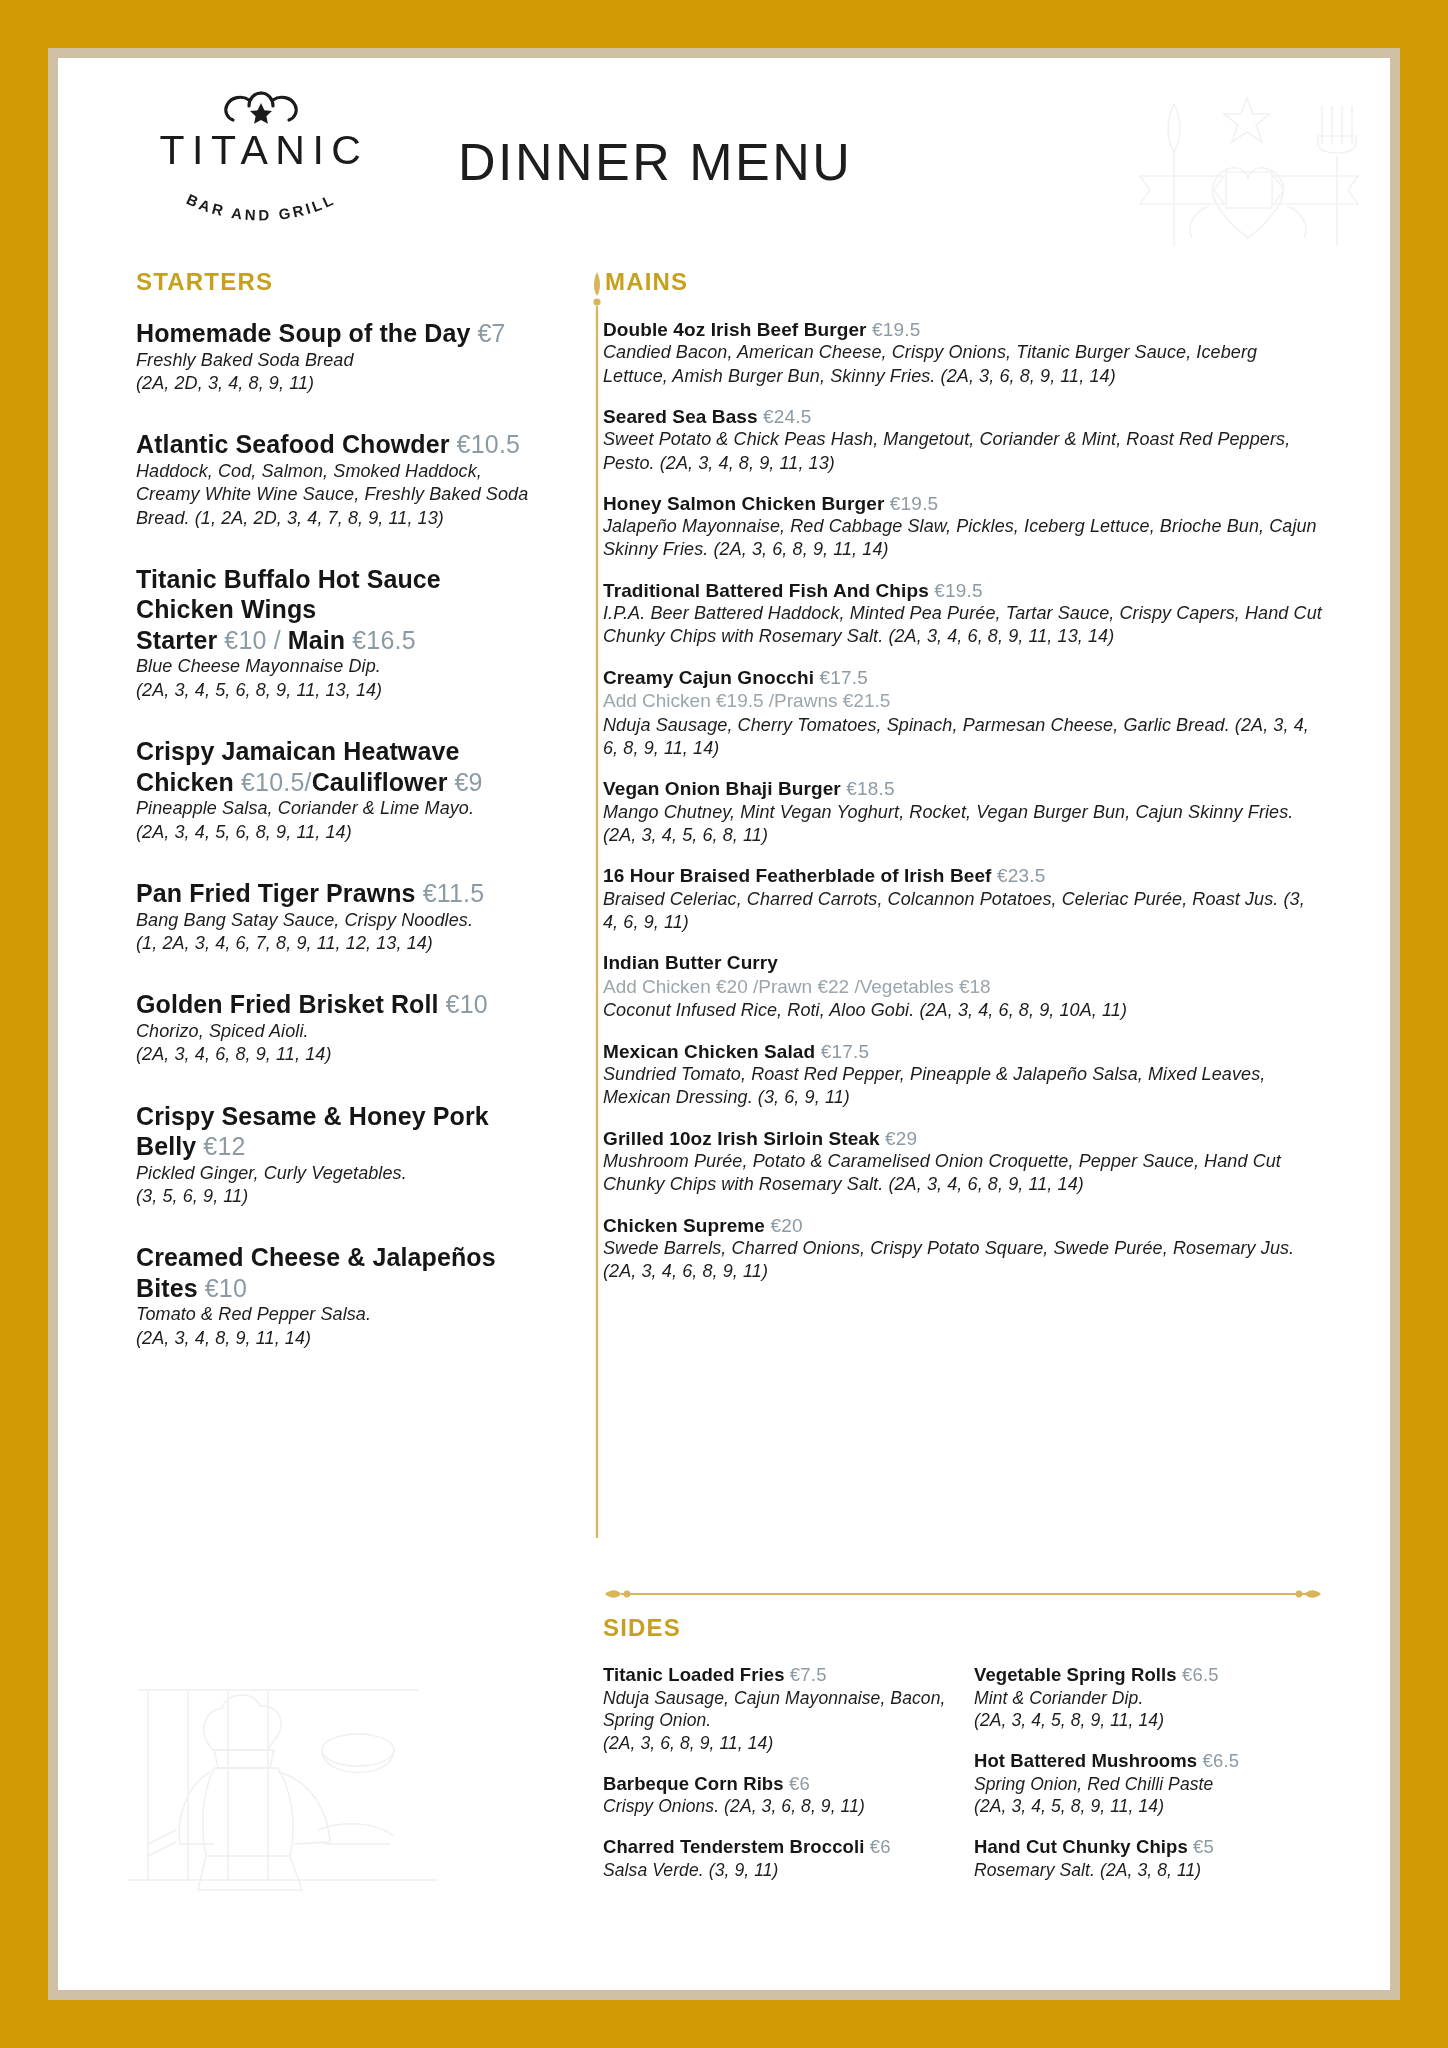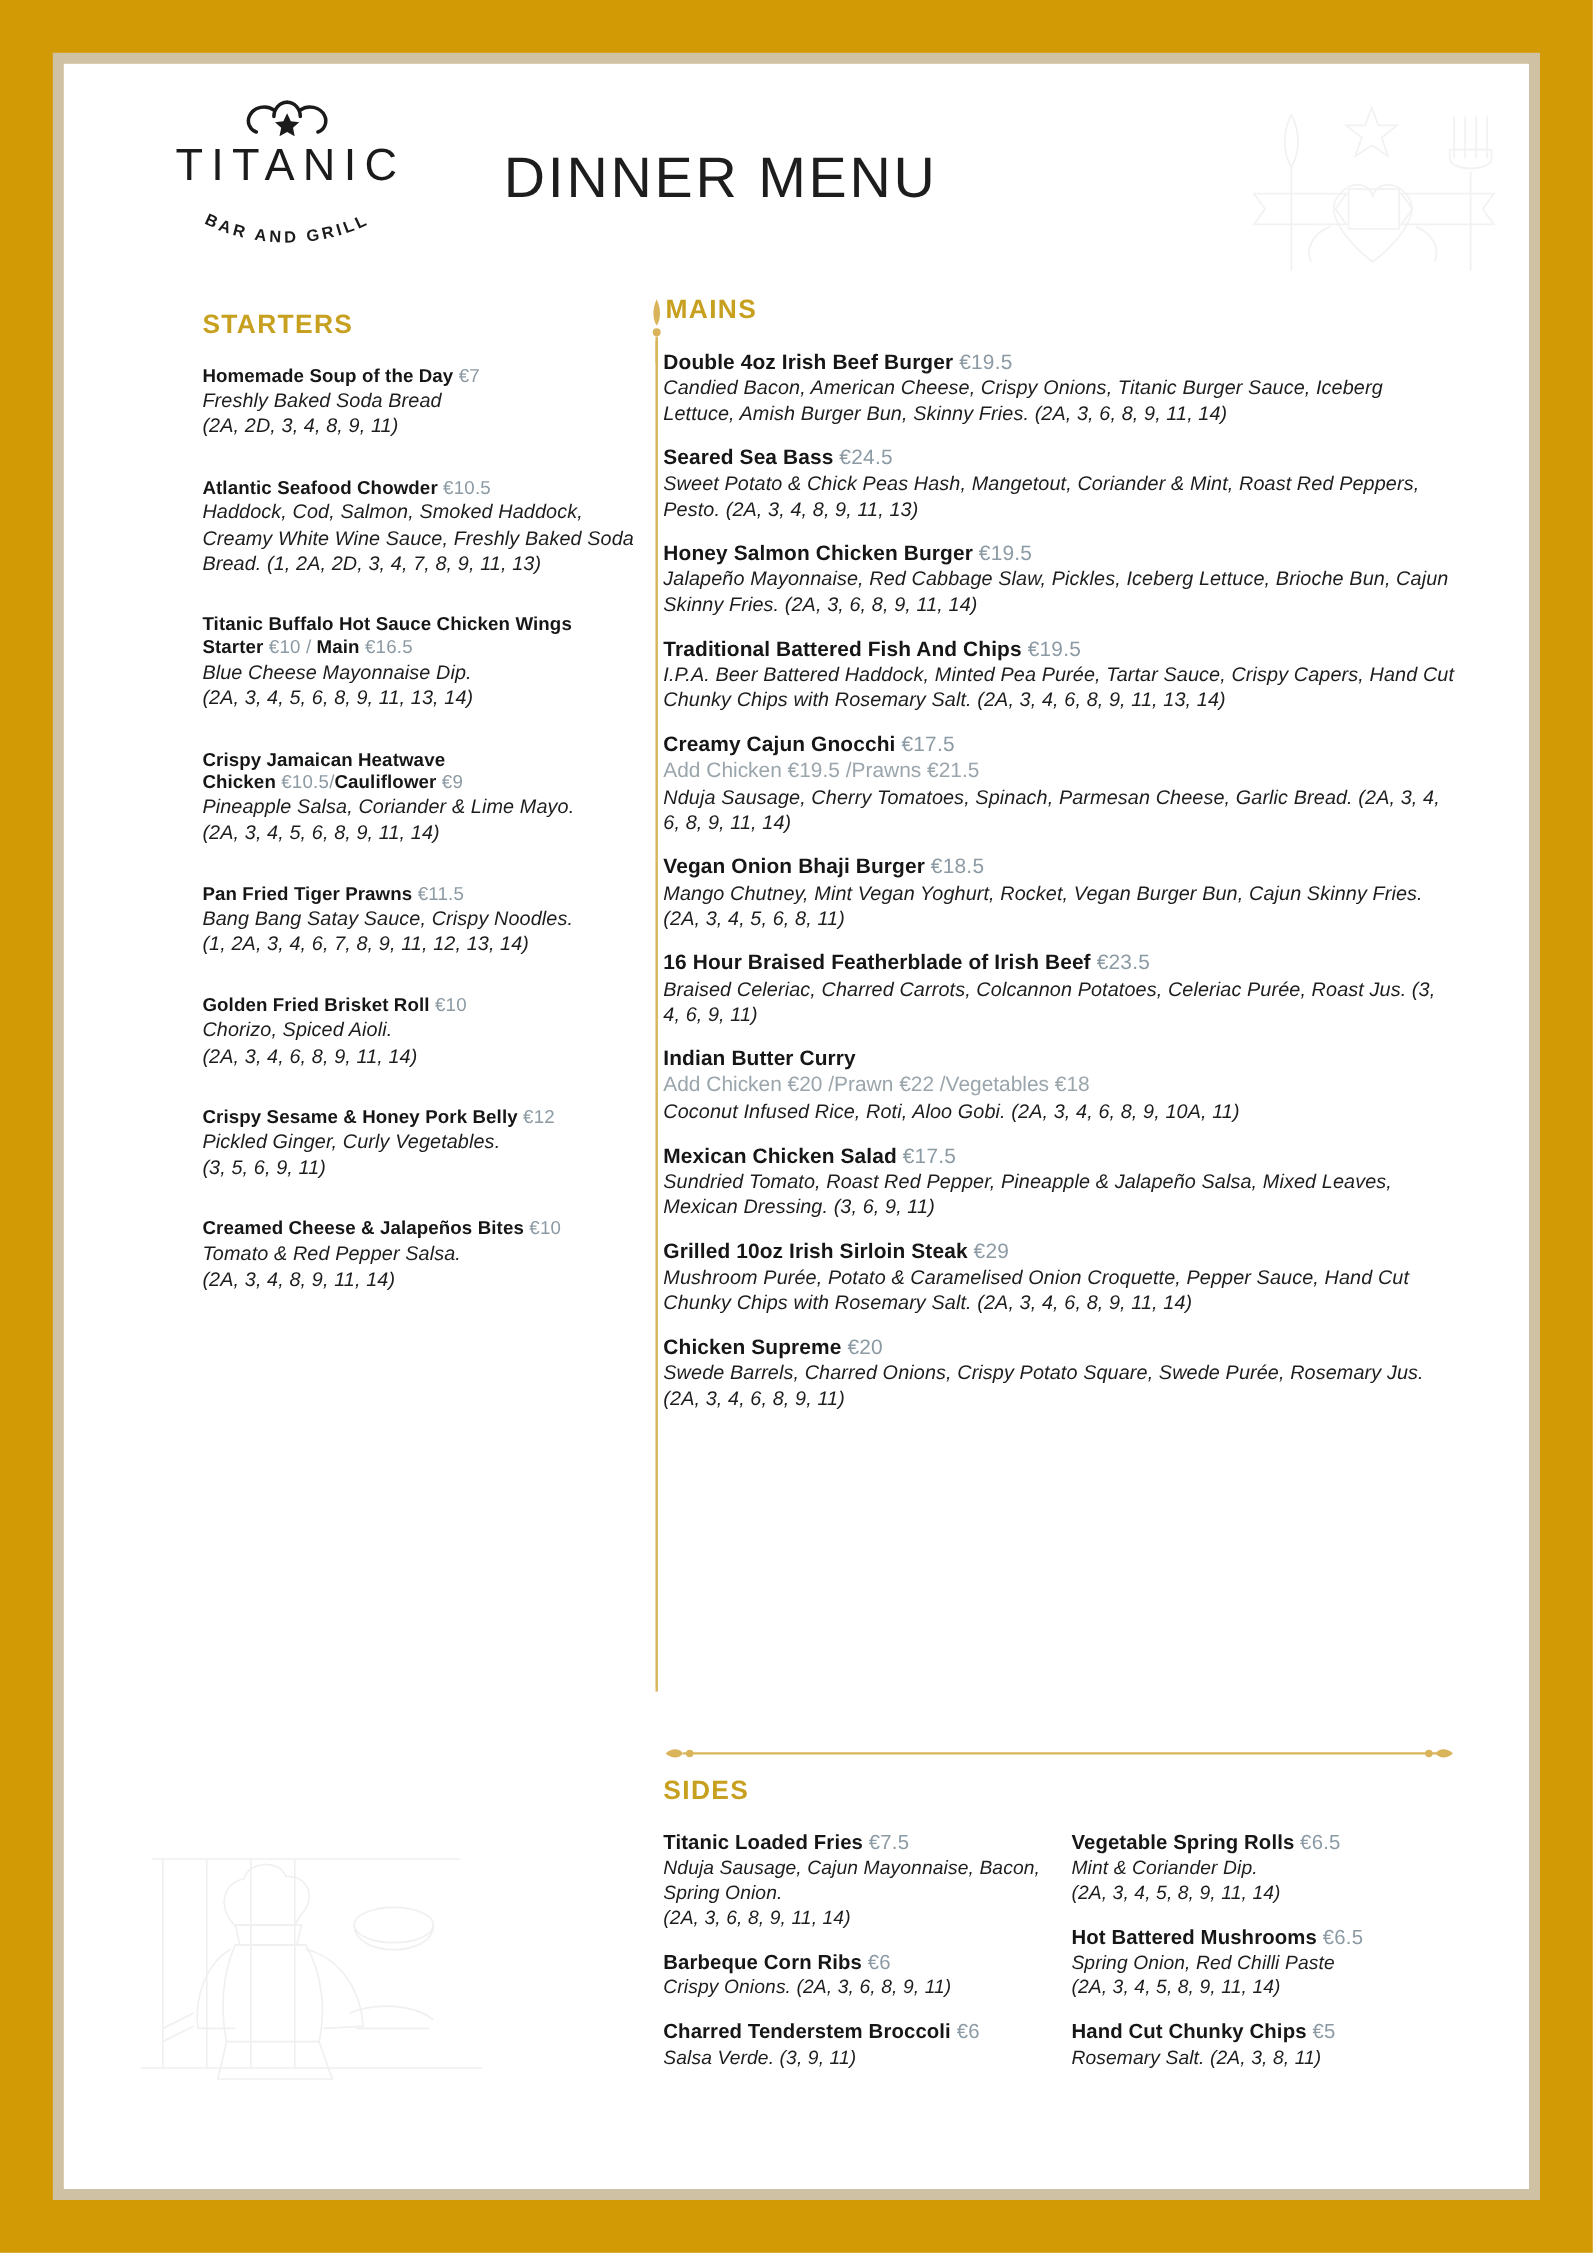--- a/index.html
+++ b/index.html
@@ -45,21 +45,21 @@
     font-family:"Liberation Sans", sans-serif;
   }
   .title{
     position:absolute;left:400px;top:74px;
     font-size:52px;font-weight:300;letter-spacing:2.5px;
     color:#1d1d1d;white-space:nowrap;
   }
 
   
   .col-left{
-    position:absolute;left:78px;top:224px;width:400px;margin-left:48px;
+    position:absolute;left:78px;top:210px;width:400px;
   }
   .col-right{
     position:absolute;left:545px;top:210px;width:720px;
   }
 
   .sec-head{
     color:#C8A020;font-size:24px;font-weight:700;letter-spacing:1.2px;
     margin:0 0 22px 0;
   }
   .sec-head.mains{margin-left:2px;}
@@ -70,21 +70,21 @@
   }
   
   .hdiv{
     position:absolute;left:545px;top:1530px;width:720px;height:12px;
   }
 
   
   .dish{margin:0 0 9px 0;}
   .dish.gap{margin-bottom:34px;}
   .dish-name{
-    font-size:17px;font-weight:700;color:#161616;
+    font-size:25px;font-weight:700;color:#161616;
     line-height:1.22;letter-spacing:.1px;
   }
   .dish-name .price{
     font-weight:400;color:#8c9aa4;letter-spacing:.2px;
   }
   .dish-name .sep{font-weight:400;color:#8c9aa4;}
   .dish-add{
     font-size:19px;color:#9aa5ac;font-weight:400;line-height:1.3;
   }
   .dish-desc{

